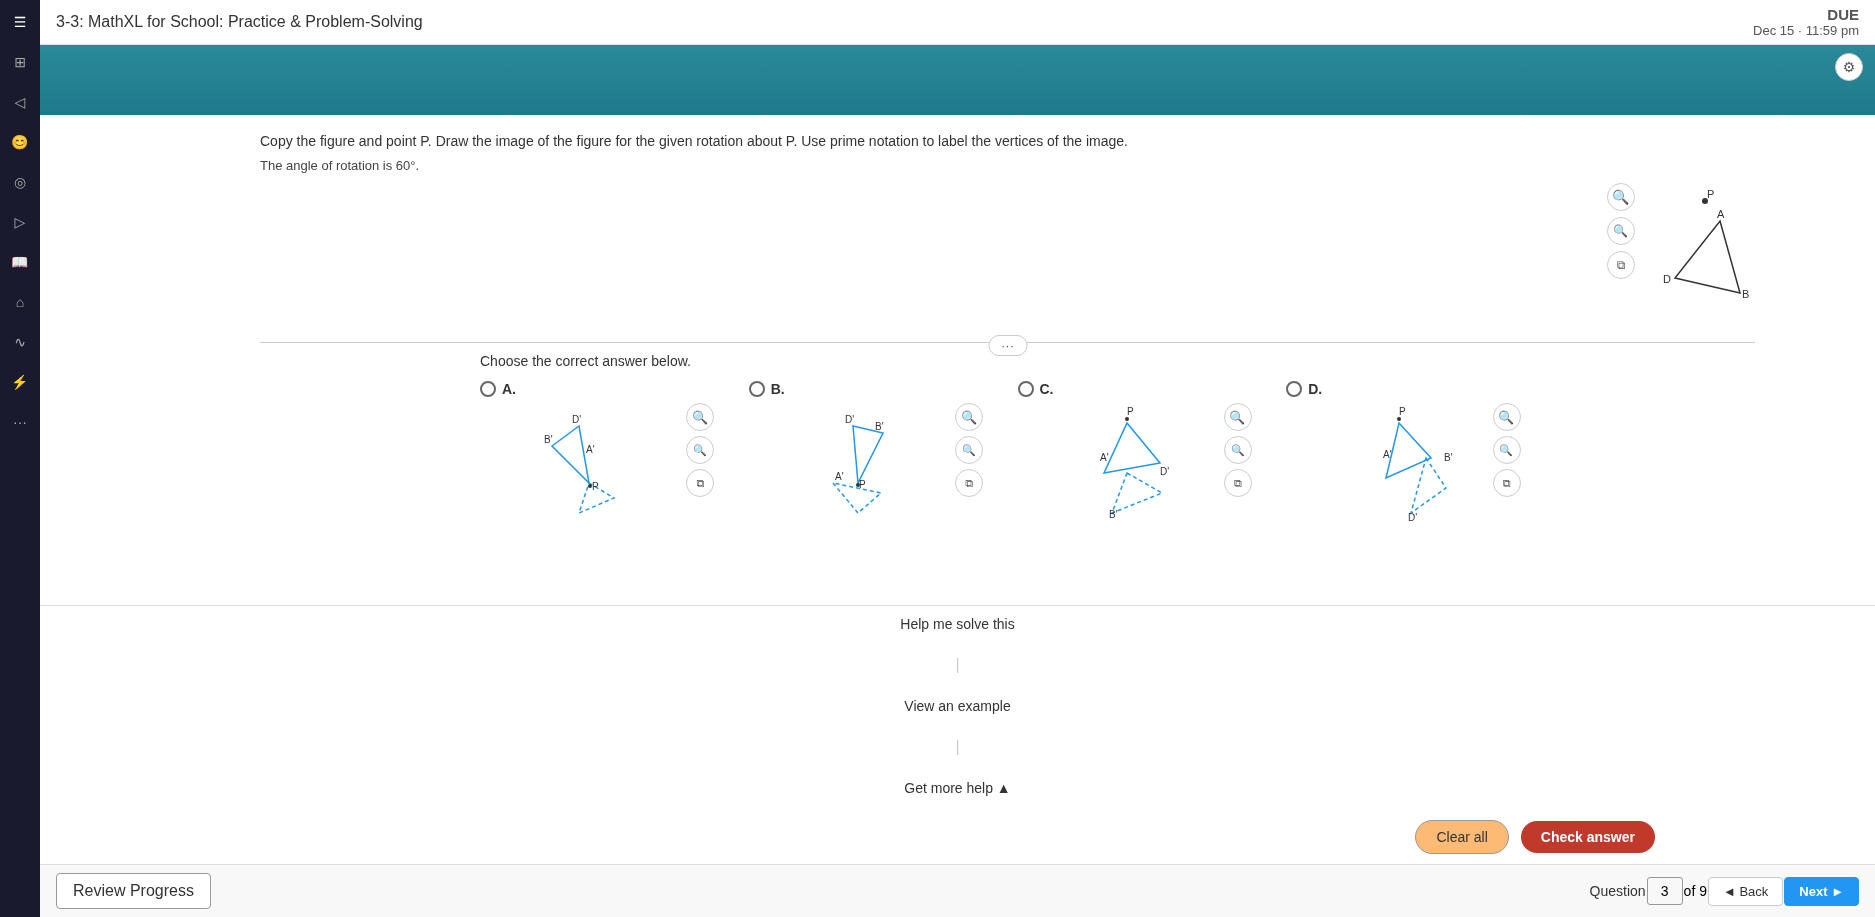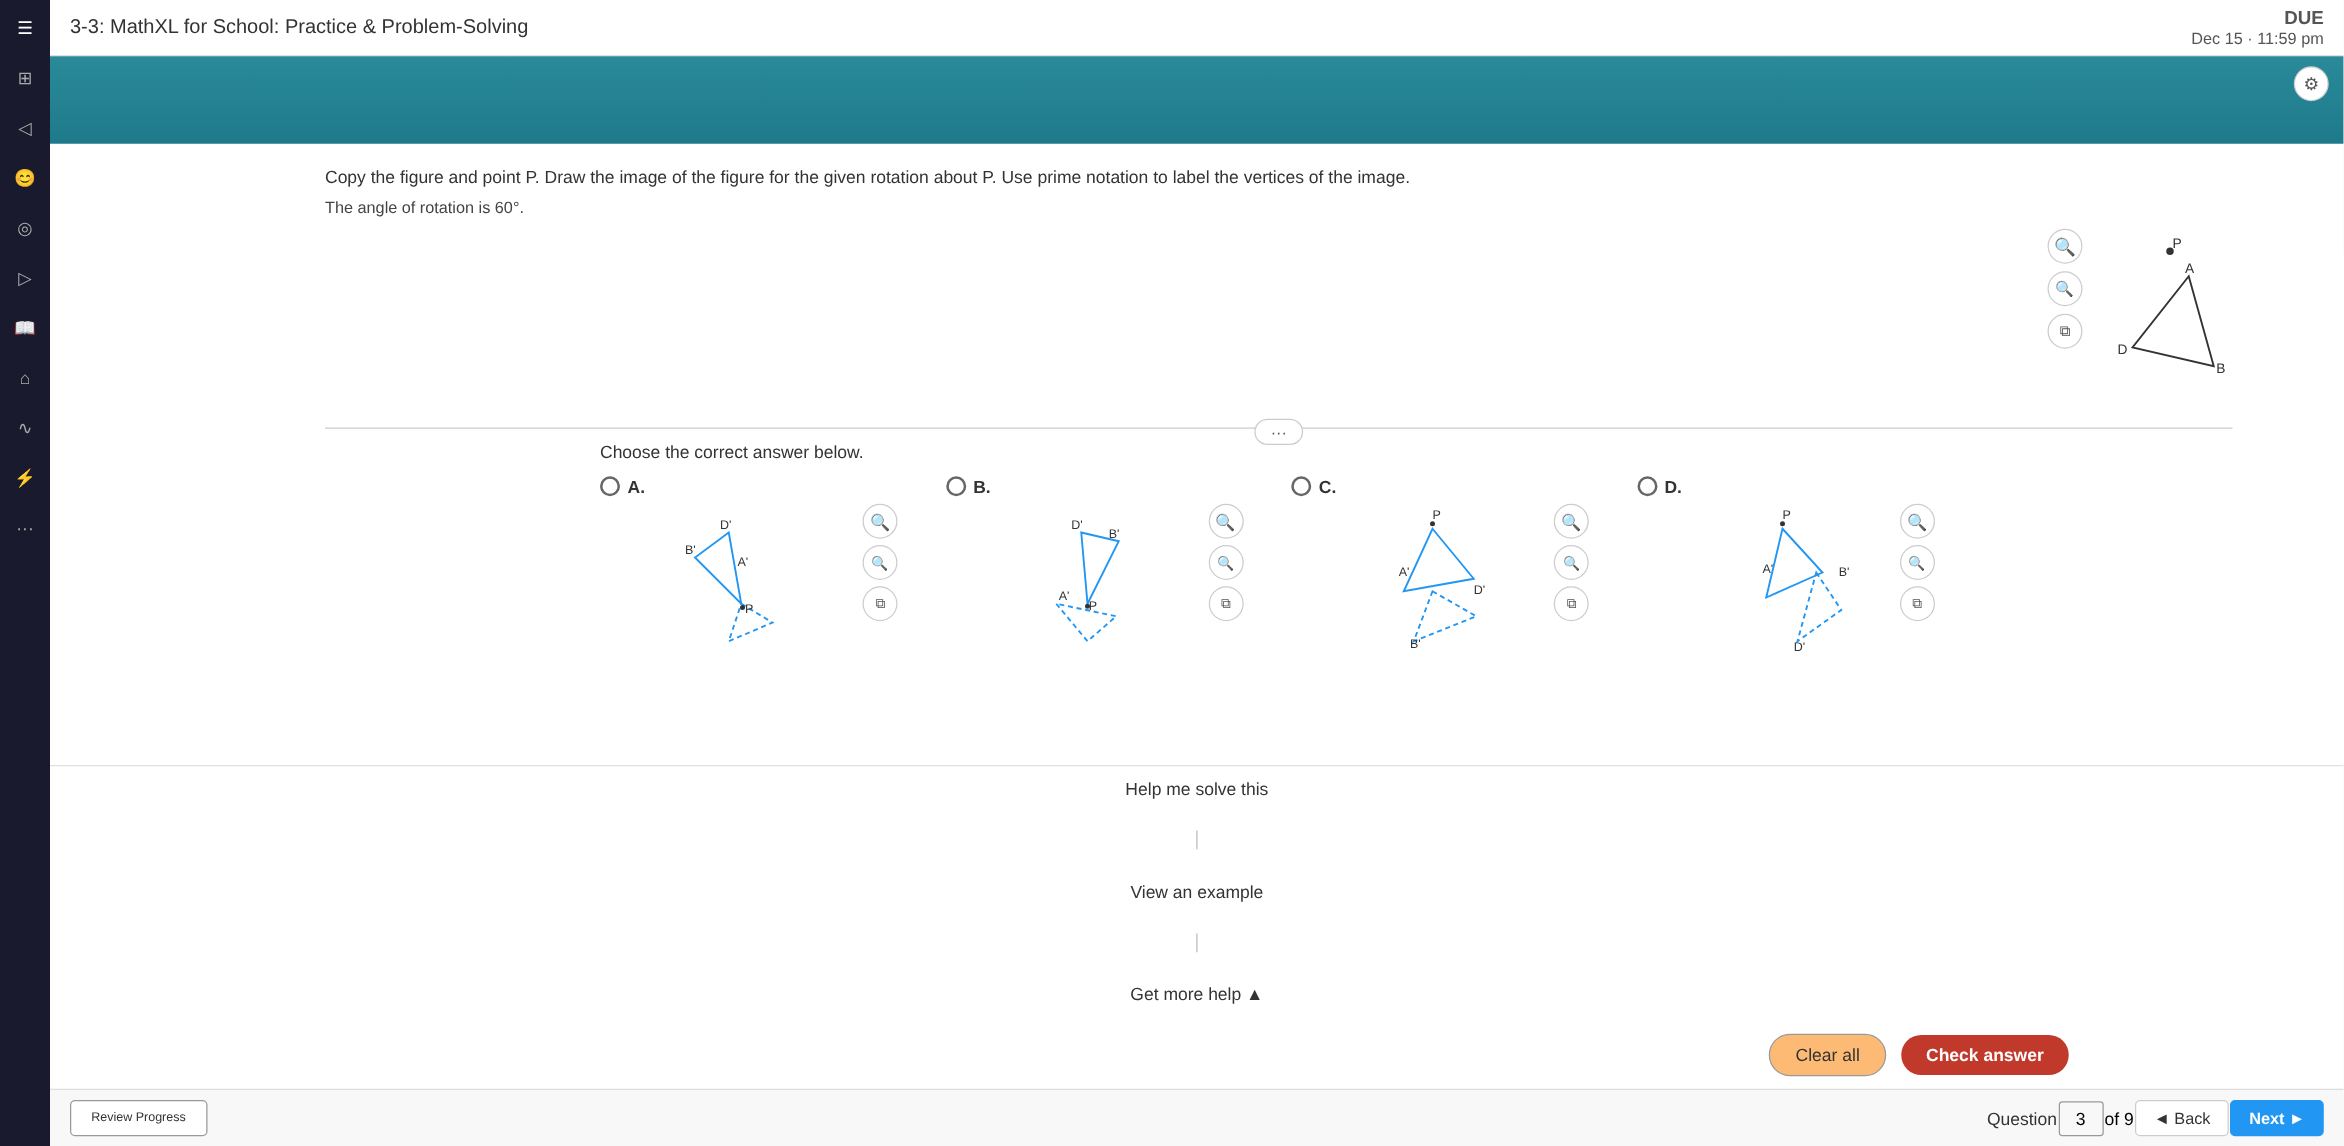--- a/index.html
+++ b/index.html
@@ -60,21 +60,21 @@
 
     
     .teal-bar {
       height: 70px;
       background: linear-gradient(to bottom, #2a8a9a, #1e7a8a);
       flex-shrink: 0;
     }
 
     
     .question-area {
-      padding: 16px 89px 16px 220px;
+      padding: 16px 120px 16px 220px;
       flex: 1;
       position: relative;
       overflow: hidden;
     }
 
     .question-text {
       font-size: 14px;
       color: #333;
       line-height: 1.5;
       margin-bottom: 6px;
@@ -262,21 +262,21 @@
       align-items: center;
       justify-content: space-between;
       border-top: 1px solid #ddd;
       background: #f8f8f8;
     }
     .review-btn {
       padding: 8px 16px;
       border: 1px solid #999;
       background: white;
       border-radius: 4px;
-      font-size: 10px;
+      font-size: 16px;
       cursor: pointer;
       color: #333;
     }
     .question-nav {
       display: flex;
       align-items: center;
       gap: 1px;
       font-size: 14px;
     }
     .question-nav-label { color: #333; }

